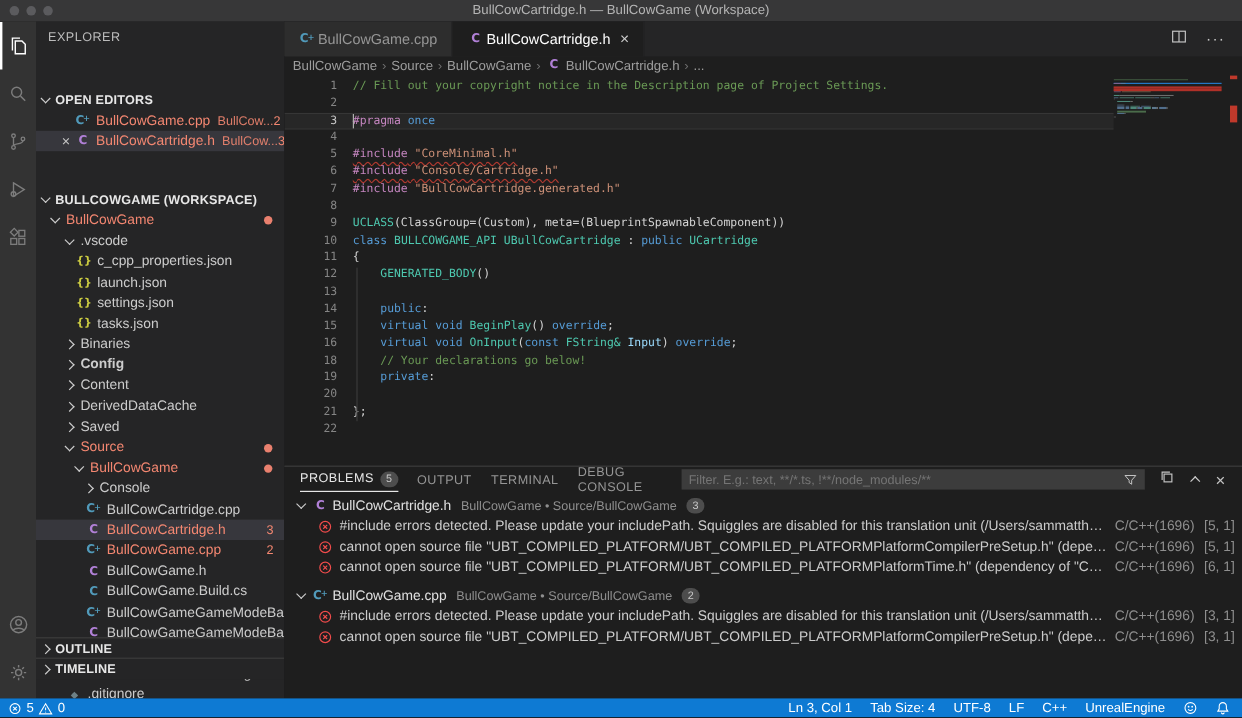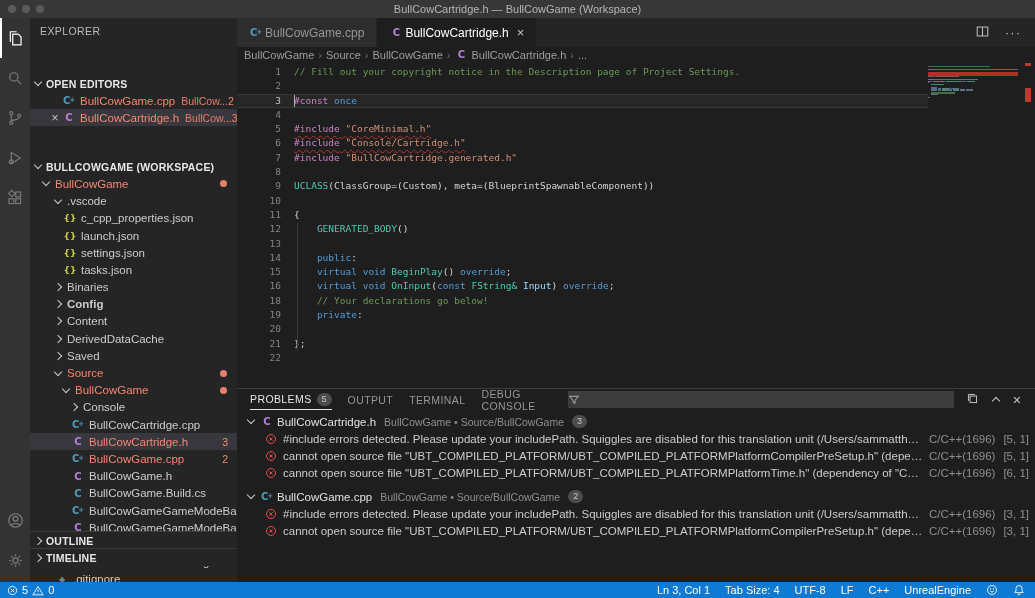--- a/index.html
+++ b/index.html
@@ -375,21 +375,21 @@
           <div class="code-line">
             <span class="gutter">1</span>
             <span class="ltext"><span class="tk-cmt">// Fill out your copyright notice in the Description page of Project Settings.</span></span>
           </div>
           <div class="code-line">
             <span class="gutter">2</span>
             <span class="ltext"></span>
           </div>
           <div class="code-line current">
             <span class="gutter">3</span>
-            <span class="ltext"><span class="cursor"></span><span class="tk-pre">#const</span><span class="tk-plain"> </span><span class="tk-kw">once</span></span>
+            <span class="ltext"><span class="cursor"></span><span class="tk-pre">#pragma</span><span class="tk-plain"> </span><span class="tk-kw">once</span></span>
           </div>
           <div class="code-line">
             <span class="gutter">4</span>
             <span class="ltext"></span>
           </div>
           <div class="code-line">
             <span class="gutter">5</span>
             <span class="ltext"><span class="squiggle"><span class="tk-pre">#include</span><span class="tk-plain"> </span><span class="tk-str">"CoreMinimal.h"</span></span></span>
           </div>
           <div class="code-line">
@@ -403,20 +403,21 @@
           <div class="code-line">
             <span class="gutter">8</span>
             <span class="ltext"></span>
           </div>
           <div class="code-line">
             <span class="gutter">9</span>
             <span class="ltext"><span class="tk-type">UCLASS</span><span class="tk-plain">(ClassGroup=(Custom), meta=(BlueprintSpawnableComponent))</span></span>
           </div>
           <div class="code-line">
             <span class="gutter">10</span>
+            <span class="ltext"><span class="tk-kw">class</span><span class="tk-plain"> </span><span class="tk-type">BULLCOWGAME_API</span><span class="tk-plain"> </span><span class="tk-type">UBullCowCartridge</span><span class="tk-plain"> : </span><span class="tk-kw">public</span><span class="tk-plain"> </span><span class="tk-type">UCartridge</span></span>
           </div>
           <div class="code-line">
             <span class="gutter">11</span>
             <span class="ltext"><span class="tk-plain">{</span></span>
           </div>
           <div class="code-line">
             <span class="gutter">12</span>
             <span class="ltext"><span class="tk-plain">    </span><span class="tk-type">GENERATED_BODY</span><span class="tk-plain">()</span></span>
           </div>
           <div class="code-line">
@@ -568,20 +569,21 @@
               <span>OUTPUT</span>
             </div>
             <div class="panel-tab">
               <span>TERMINAL</span>
             </div>
             <div class="panel-tab">
               <span>DEBUG CONSOLE</span>
             </div>
           </div>
         <div class="filter">
+          <input placeholder="Filter. E.g.: text, **/*.ts, !**/node_modules/**" style="">
           <span class="funnel">
             <svg width="12" height="12" viewBox="0 0 16 16" fill="none" stroke="currentColor" stroke-width="1.1">
                 <path d="M2 3h12l-4.6 5.3v4.4l-2.8-1.9V8.3z"></path>
               </svg>
           </span>
         </div>
         <div class="panel-actions">
           <span>
             <svg width="13" height="13" viewBox="0 0 16 16" fill="none" stroke="currentColor" stroke-width="1.2">
                 <rect x="5" y="5" width="8" height="8"></rect>

